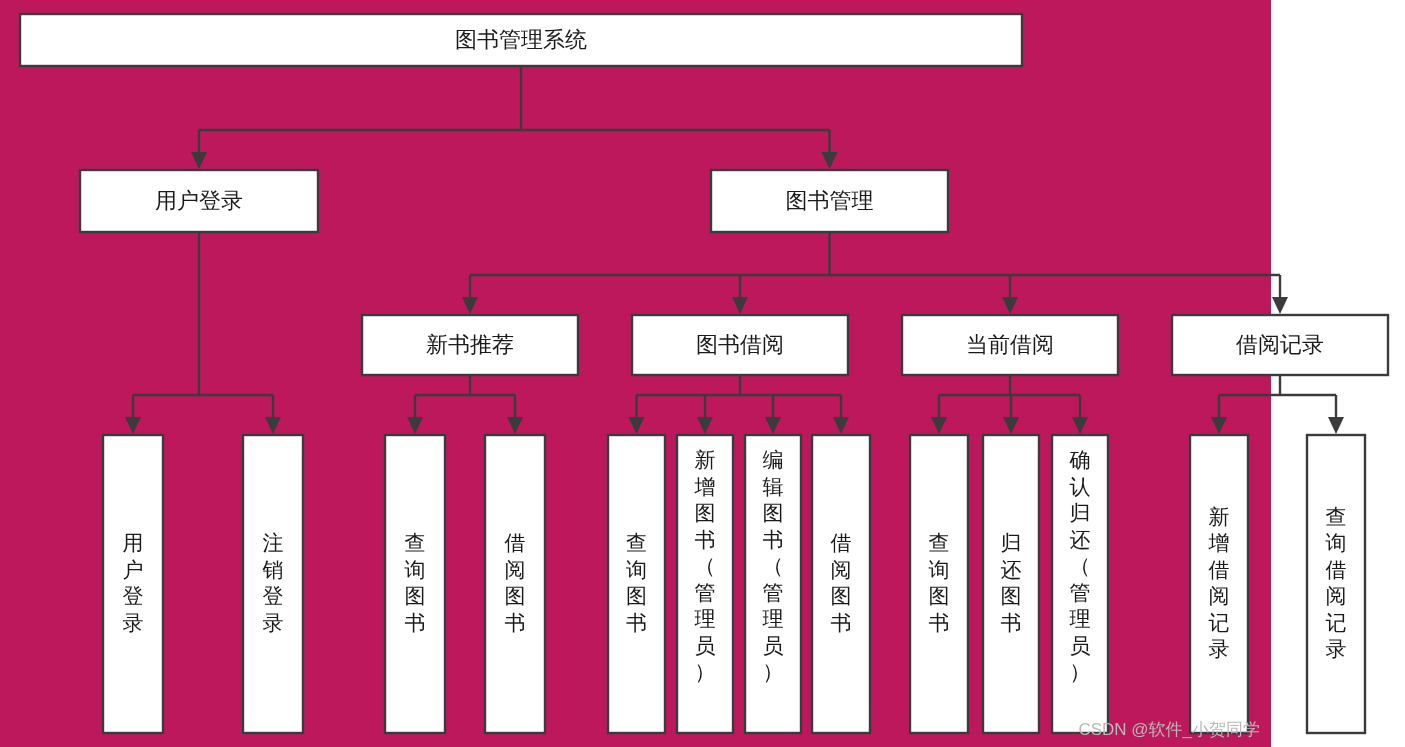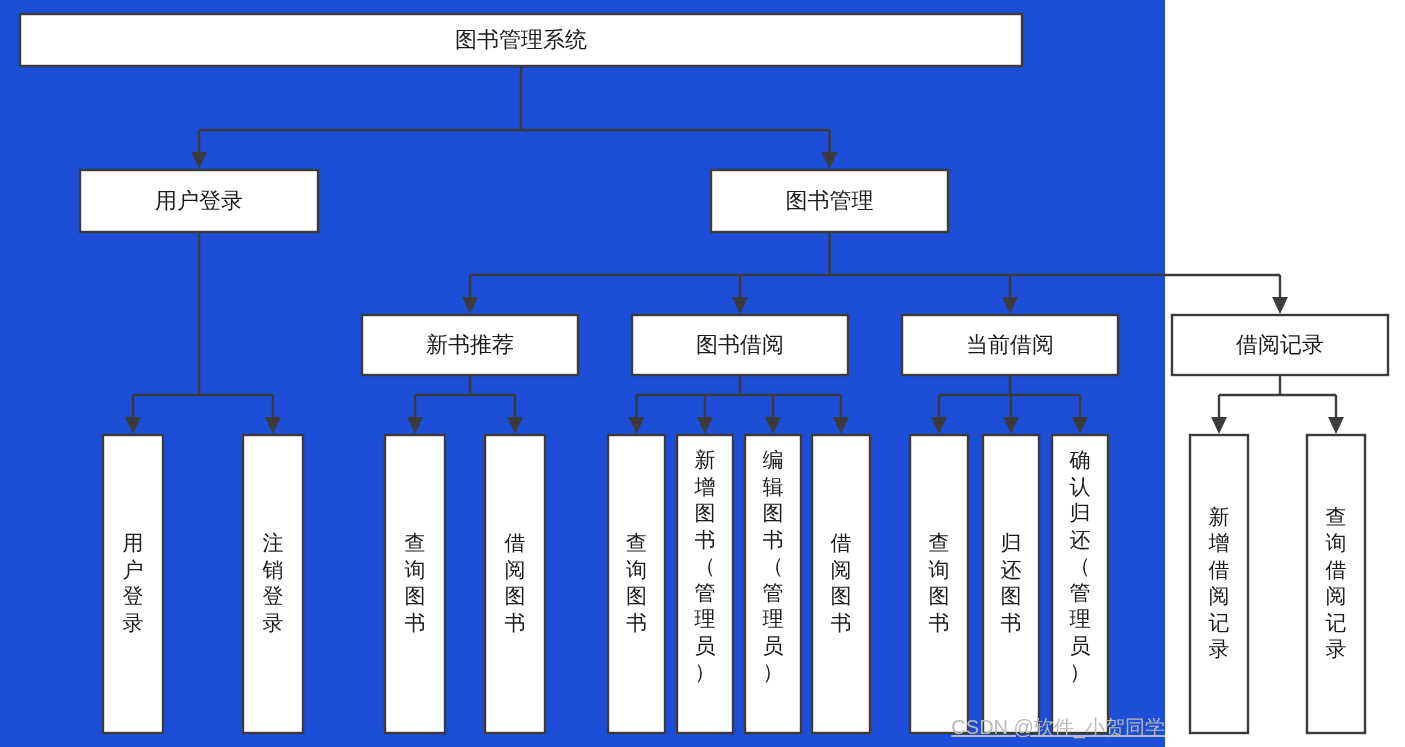--- a/index.html
+++ b/index.html
@@ -9,23 +9,23 @@
     background: #ffffff;
   }
   body {
     width: 1405px;
     height: 747px;
     font-family: "Liberation Sans", "DejaVu Sans", sans-serif;
     overflow: hidden;
   }
   #diagram-root {
     position: relative;
-    width: 1165px;
+    width: 1271px;
     height: 747px;
-    background: #1d4ed8;
+    background: #be185d;
   }
   svg#tree-svg {
     position: absolute;
     left: 0;
     top: 0;
     width: 1405px;
     height: 747px;
     display: block;
   }
   .node-box {
@@ -52,29 +52,28 @@
     font-size: 22px;
     text-anchor: middle;
     dominant-baseline: middle;
   }
   .node-label.vertical {
     font-size: 21px;
     letter-spacing: 0px;
   }
   .watermark {
     position: absolute;
-    right: 0;
+    right: 11px;
     bottom: 6px;
     font-family: "Liberation Sans", "DejaVu Sans", sans-serif;
-    font-size: 20px;
+    font-size: 17px;
     color: #b9b9b9;
     white-space: nowrap;
     pointer-events: none;
     user-select: none;
-    text-decoration: underline;
   }
 </style>
 </head>
 <body>
 
 <div id="diagram-root">
 
   <svg id="tree-svg" viewBox="0 0 1405 747">
     <g id="connectors-layer">
         <path class="connector" d="M 521 66 L 521 130"></path>

